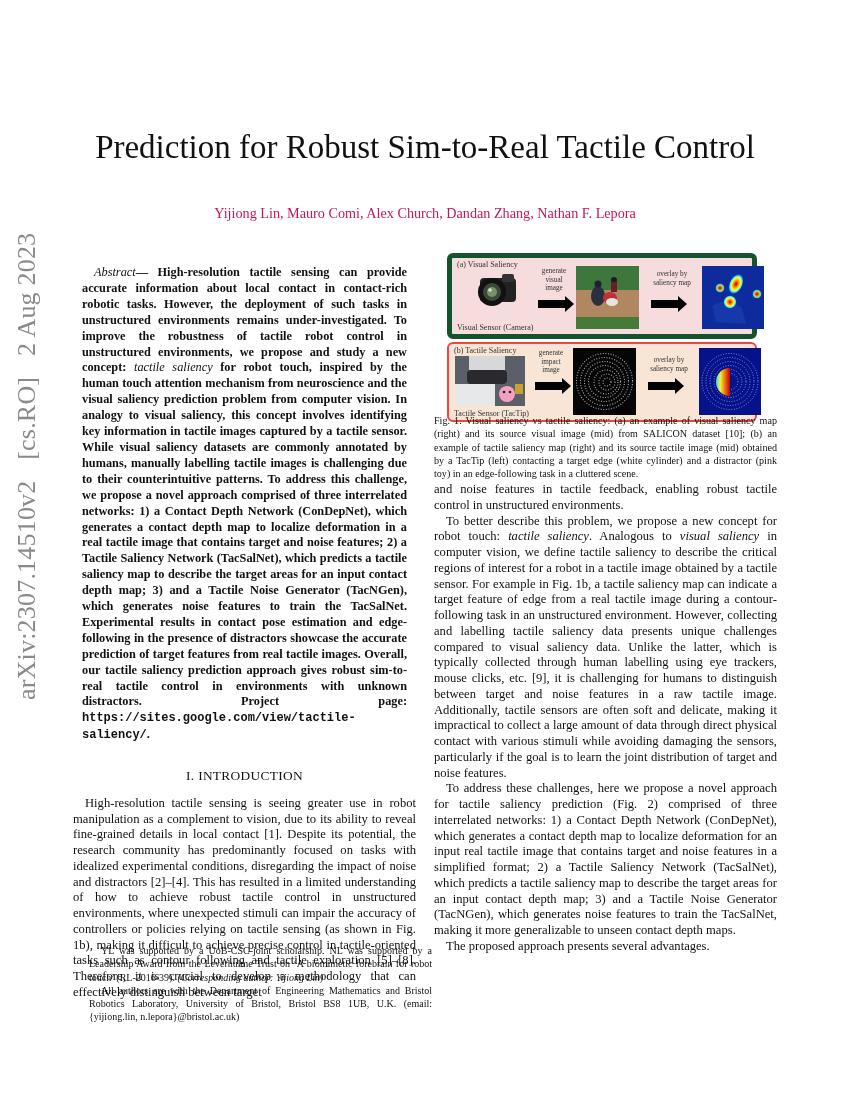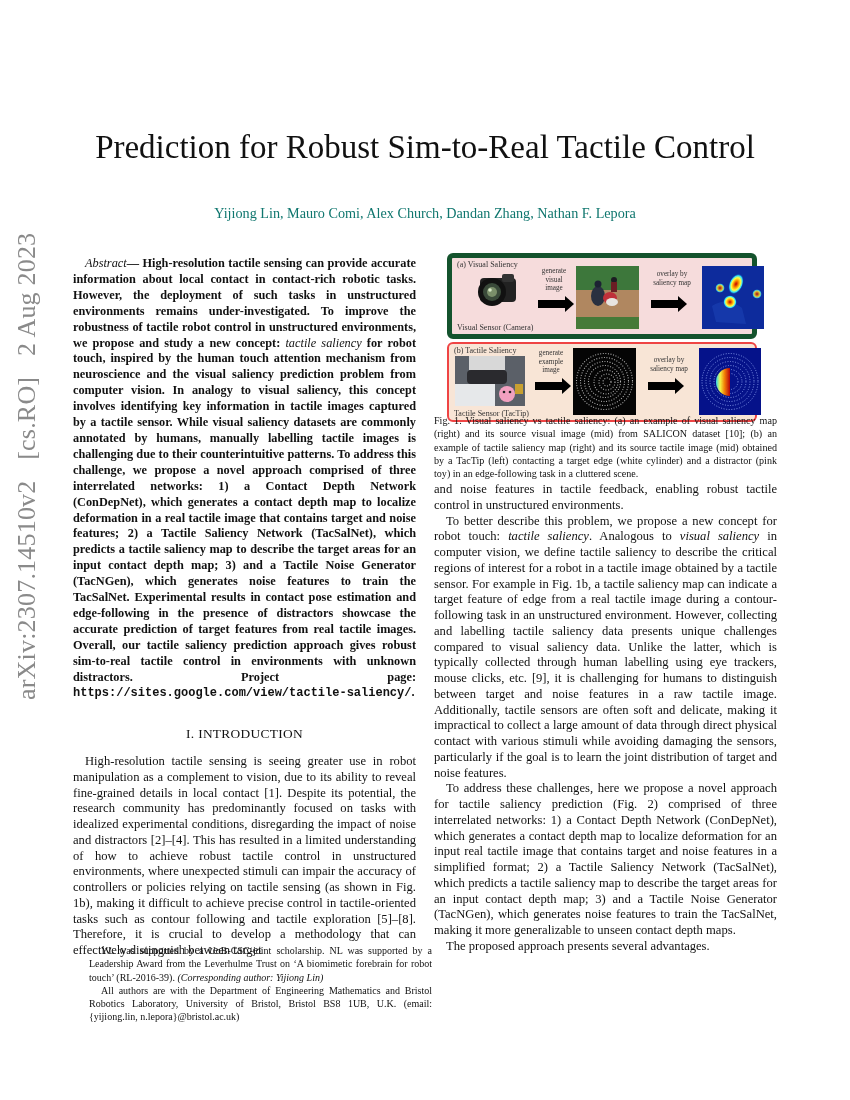--- a/index.html
+++ b/index.html
@@ -11,28 +11,28 @@
     font-family: "Liberation Serif", serif; font-size: 26px; color: #8a8a8a; white-space: nowrap; letter-spacing: 0.2px;
   }
   .arxiv-stamp span { margin-right: 14px; }
 
   .title {
     position: absolute; left: 60px; top: 95px; width: 730px; text-align: center;
     font-size: 33px; line-height: 35px; font-weight: normal; margin: 0; color: #111;
   }
   .authors {
     position: absolute; left: 60px; top: 205px; width: 730px; text-align: center;
-    font-size: 14.2px; color: #0f766e;
+    font-size: 14.2px; color: #be185d;
   }
 
   .col { position: absolute; width: 343px; font-size: 12.6px; line-height: 15.75px; text-align: justify; hyphens: manual; }
   .col-left { left: 73px; top: 256px; }
   .col-right { left: 434px; top: 482px; }
 
-  .abstract { font-weight: bold; text-indent: 12px; margin: 0; font-size: 12.3px; line-height: 15.9px; }
+  .abstract { font-weight: bold; text-indent: 12px; margin: 9px; font-size: 12.3px; line-height: 15.9px; }
   .abstract .abs-label { font-style: italic; font-weight: normal; }
   .abstract em { font-style: italic; font-weight: normal; }
   .abstract .mono { font-family: "Liberation Mono", "DejaVu Sans Mono", monospace; font-weight: bold; font-size: 12px; }
 
   .section-heading { text-align: center; font-size: 13.4px; letter-spacing: 0.3px; margin: 24px 0 12px 0; font-weight: normal; }
   .para { margin: 0; text-indent: 12px; }
 
   .footnotes { position: absolute; left: 89px; top: 944px; width: 343px; font-size: 10px; line-height: 13.3px; text-align: justify; }
   .footnotes p { margin: 0; text-indent: 12px; }
   .footnotes em { font-style: italic; }
@@ -150,21 +150,21 @@
       <rect x="12" y="14" width="40" height="14" rx="4" fill="#2a2a2e"></rect>
       <rect x="0" y="28" width="40" height="22" fill="#e6e8ea"></rect>
       <circle cx="52" cy="38" r="8" fill="#f2a0c0"></circle>
       <circle cx="49" cy="36" r="1.3" fill="#222"></circle>
       <circle cx="55" cy="36" r="1.3" fill="#222"></circle>
       <rect x="60" y="28" width="8" height="10" fill="#c8a030"></rect>
     </svg>
     <div class="sensor-caption">Tactile Sensor (TacTip)</div>
 
     <div class="arrow-label" style="left:84px; top:5px; width:36px;">
-      <span>generate</span><br><span>example</span><br><span>image</span>
+      <span>generate</span><br><span>impact</span><br><span>image</span>
     </div>
     <div class="arrow" style="left:86px; top:38px;"></div>
 
     <svg class="img tactile-img" viewBox="0 0 63 67">
       <rect width="63" height="67" fill="#050505"></rect>
       <g fill="none" stroke="#c8c8c8" stroke-width="1.1" stroke-dasharray="1 1.6" opacity="0.85">
         <circle cx="31.5" cy="33.5" r="28"></circle>
         <circle cx="31.5" cy="33.5" r="24"></circle>
         <circle cx="31.5" cy="33.5" r="20"></circle>
         <circle cx="31.5" cy="33.5" r="16"></circle>

